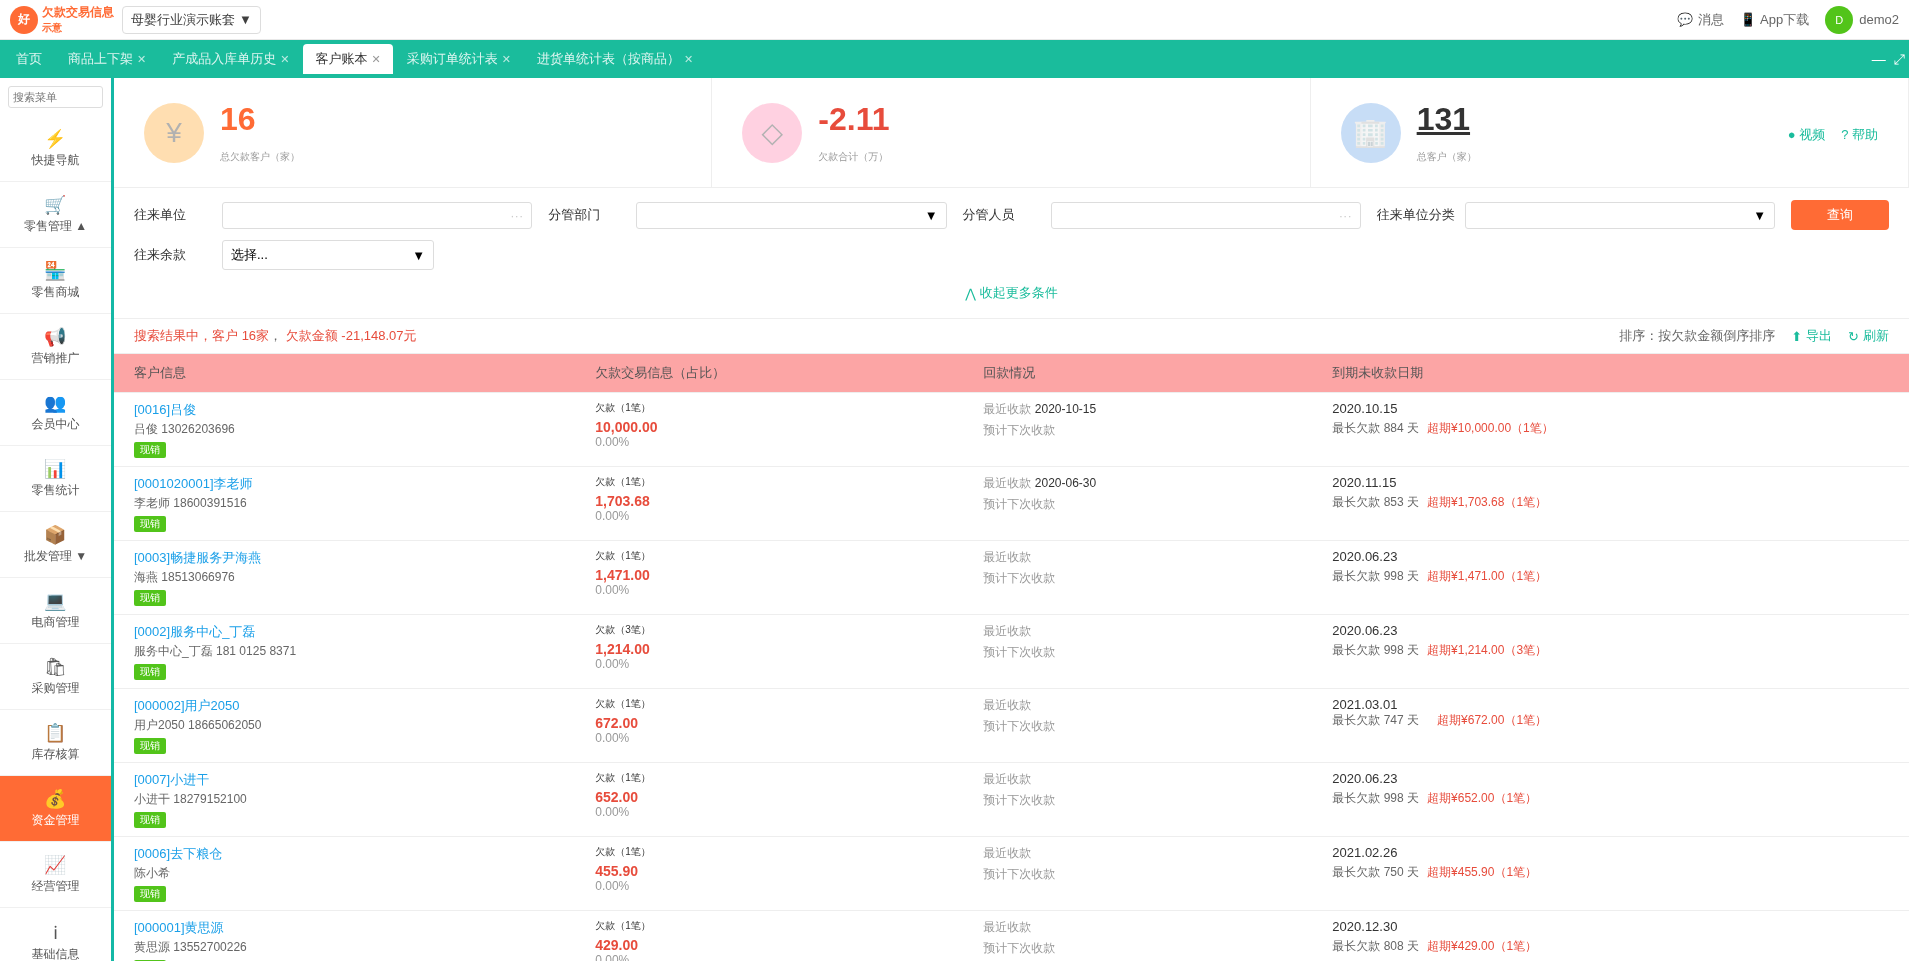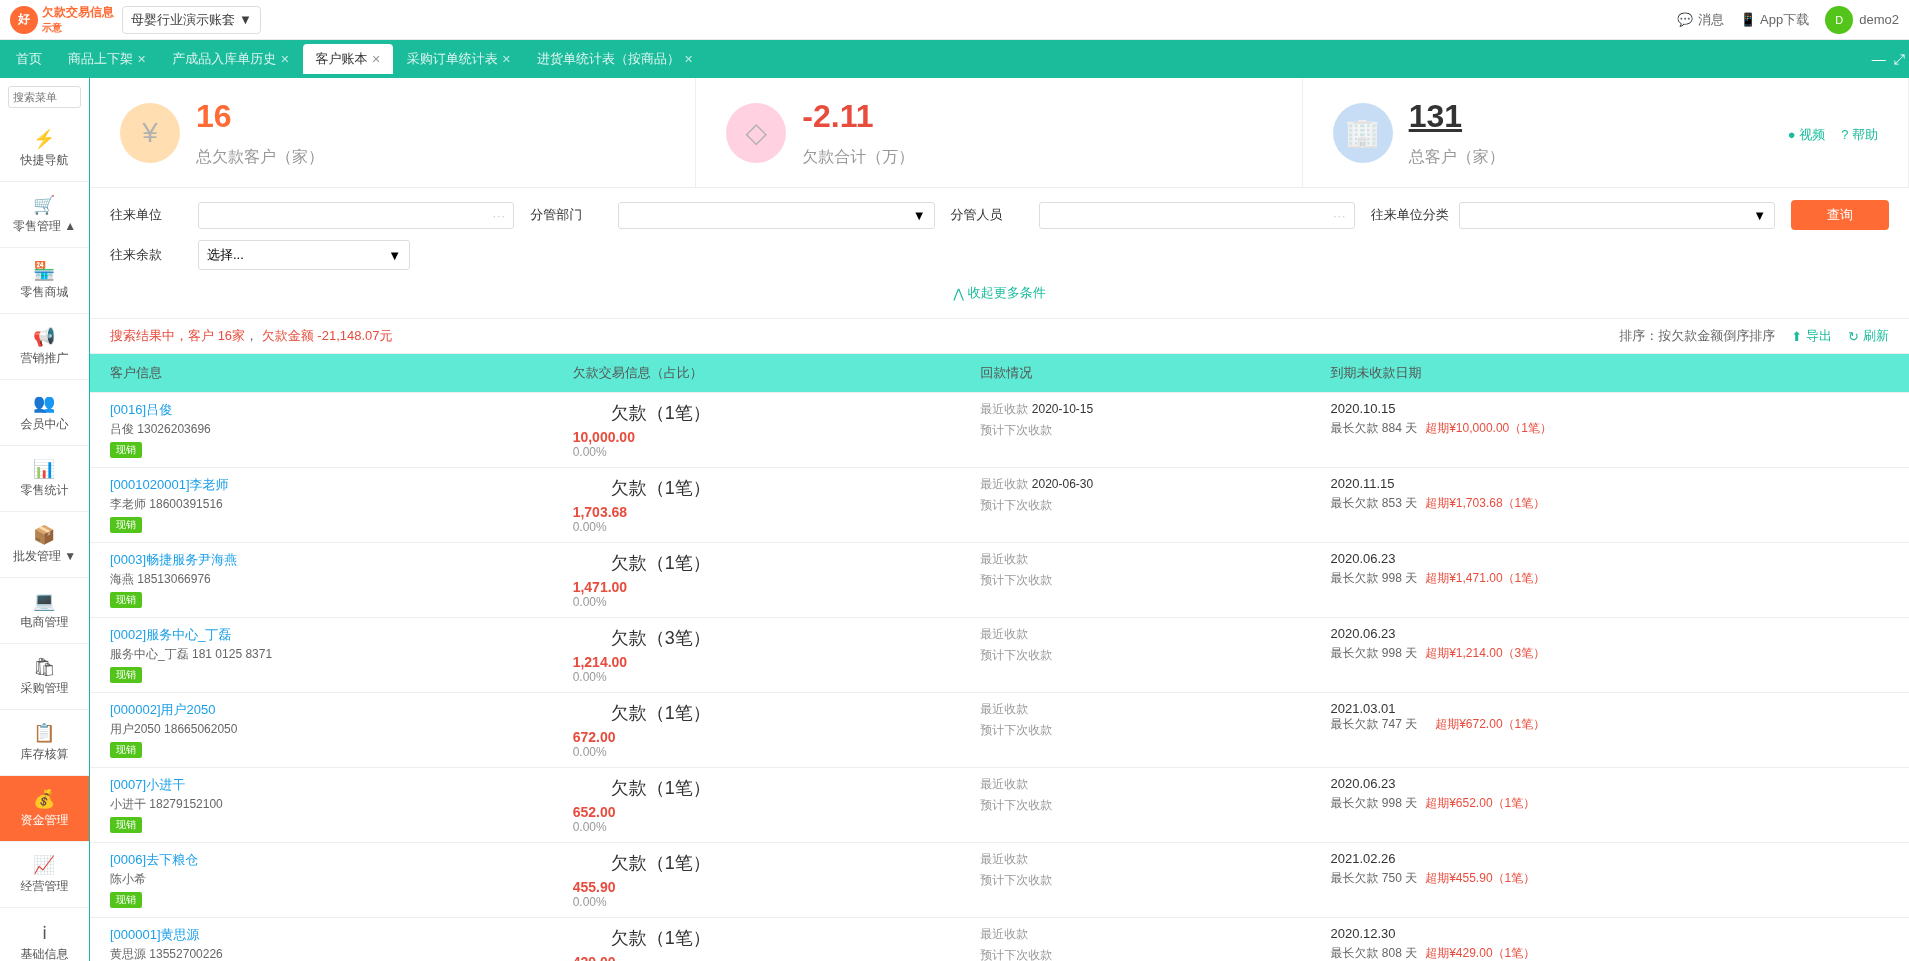--- a/index.html
+++ b/index.html
@@ -20,42 +20,42 @@
     .tab { display: flex; align-items: center; gap: 4px; padding: 6px 12px; border-radius: 4px 4px 0 0; color: rgba(255,255,255,0.85); cursor: pointer; font-size: 13px; white-space: nowrap; }
     .tab.active { background: #fff; color: #333; border-radius: 4px 4px 0 0; }
     .tab .close { color: rgba(255,255,255,0.7); font-size: 11px; }
     .tab.active .close { color: #999; }
     .tabbar-end { margin-left: auto; display: flex; gap: 8px; color: white; font-size: 16px; cursor: pointer; }
 
     
     .main-layout { display: flex; flex: 1; overflow: hidden; }
 
     
-    .sidebar { width: 90px; background: #fff; border-right: 1px solid #14b8a6; display: flex; flex-direction: column; overflow-y: auto; flex-shrink: 0; }
+    .sidebar { width: 114px; background: #fff; border-right: 3px solid #14b8a6; display: flex; flex-direction: column; overflow-y: auto; flex-shrink: 0; }
     .sidebar-item { padding: 12px 0; text-align: center; cursor: pointer; color: #555; font-size: 12px; border-bottom: 1px solid #f0f0f0; }
     .sidebar-item.active { background: #ff6b35; color: #fff; }
     .sidebar-item .icon { font-size: 18px; display: block; margin-bottom: 2px; }
     .sidebar-search { padding: 8px; }
     .sidebar-search input { width: 100%; border: 1px solid #ddd; border-radius: 3px; padding: 4px; font-size: 11px; }
 
     
     .content { flex: 1; overflow-y: auto; background: #f5f5f5; display: flex; flex-direction: column; }
 
     
     .stats-row { display: flex; background: #fff; border-bottom: 1px solid #eee; height: 110px; }
     .stat-card { flex: 1; display: flex; align-items: center; gap: 16px; padding: 20px 30px; border-right: 1px solid #eee; }
     .stat-icon { width: 60px; height: 60px; border-radius: 50%; display: flex; align-items: center; justify-content: center; opacity: 0.3; font-size: 28px; }
     .stat-icon.orange { background: #ff9500; }
     .stat-icon.pink { background: #ff6b9d; }
     .stat-icon.blue { background: #4a90e2; }
     .stat-text .value { font-size: 32px; font-weight: bold; }
     .stat-text .value.orange { color: #ff6b35; }
     .stat-text .value.red { color: #e74c3c; }
     .stat-text .value.dark { color: #333; text-decoration: underline; }
-    .stat-text .label { color: #999; font-size: 16px; margin-top: 12px; }
+    .stat-text .label { color: #999; font-size: 10px; margin-top: 12px; }
     .stat-card-right { margin-left: auto; display: flex; gap: 16px; font-size: 12px; color: #666; align-items: flex-start; padding-top: 4px; }
 
     
     .filter-area { background: #fff; padding: 12px 20px; border-bottom: 1px solid #eee; }
     .filter-row { display: flex; align-items: center; gap: 16px; margin-bottom: 10px; }
     .filter-item { display: flex; align-items: center; gap: 8px; flex: 1; }
     .filter-item label { color: #333; white-space: nowrap; font-size: 13px; width: 80px; }
     .filter-input { flex: 1; border: 1px solid #ddd; border-radius: 3px; padding: 5px 8px; font-size: 13px; color: #333; display: flex; align-items: center; justify-content: space-between; cursor: pointer; background: #fff; }
     .filter-input .dots { color: #ccc; }
     .filter-select { flex: 1; border: 1px solid #ddd; border-radius: 3px; padding: 5px 8px; font-size: 13px; background: #fff; display: flex; align-items: center; justify-content: space-between; cursor: pointer; }
@@ -66,29 +66,29 @@
     
     .result-bar { display: flex; align-items: center; justify-content: space-between; padding: 8px 20px; background: #fff; border-bottom: 1px solid #eee; }
     .result-info { color: #666; font-size: 13px; }
     .result-info span { color: #e74c3c; }
     .result-actions { display: flex; gap: 16px; align-items: center; color: #666; font-size: 13px; }
     .result-actions .action-btn { cursor: pointer; color: #1abc9c; display: flex; align-items: center; gap: 4px; }
 
     
     .table-area { flex: 1; overflow: auto; }
     table { width: 100%; border-collapse: collapse; background: #fff; }
-    thead tr { background: #5eead4; }
+    thead tr { background: #fca5a5; }
     th { padding: 10px 20px; text-align: left; color: #555; font-weight: normal; font-size: 13px; border-bottom: 1px solid #eee; }
     td { padding: 0; vertical-align: top; border-bottom: 1px solid #eee; }
     .row-cell { padding: 8px 20px; }
     .customer-name { color: #1a9fe8; cursor: pointer; font-size: 13px; text-decoration: none; }
     .customer-phone { color: #666; font-size: 12px; margin-top: 2px; }
     .badge { display: inline-block; background: #52c41a; color: white; font-size: 10px; padding: 1px 6px; border-radius: 2px; margin-top: 4px; }
     .debt-amount { color: #e74c3c; font-size: 14px; font-weight: bold; }
-    .debt-count { color: #333; font-size: 18px; margin-bottom: 4px; margin-left: 38px; }
+    .debt-count { color: #333; font-size: 10px; margin-bottom: 4px; }
     .debt-percent { color: #999; font-size: 12px; }
     .recent-label { color: #999; font-size: 12px; }
     .recent-date { color: #333; font-size: 12px; }
     .next-label { color: #999; font-size: 12px; margin-top: 4px; }
     .expire-date { color: #333; font-size: 13px; }
     .overdue-text { color: #e74c3c; font-size: 12px; cursor: pointer; }
     .overdue-days { color: #666; font-size: 12px; }
 
     
     ::-webkit-scrollbar { width: 6px; height: 6px; }

